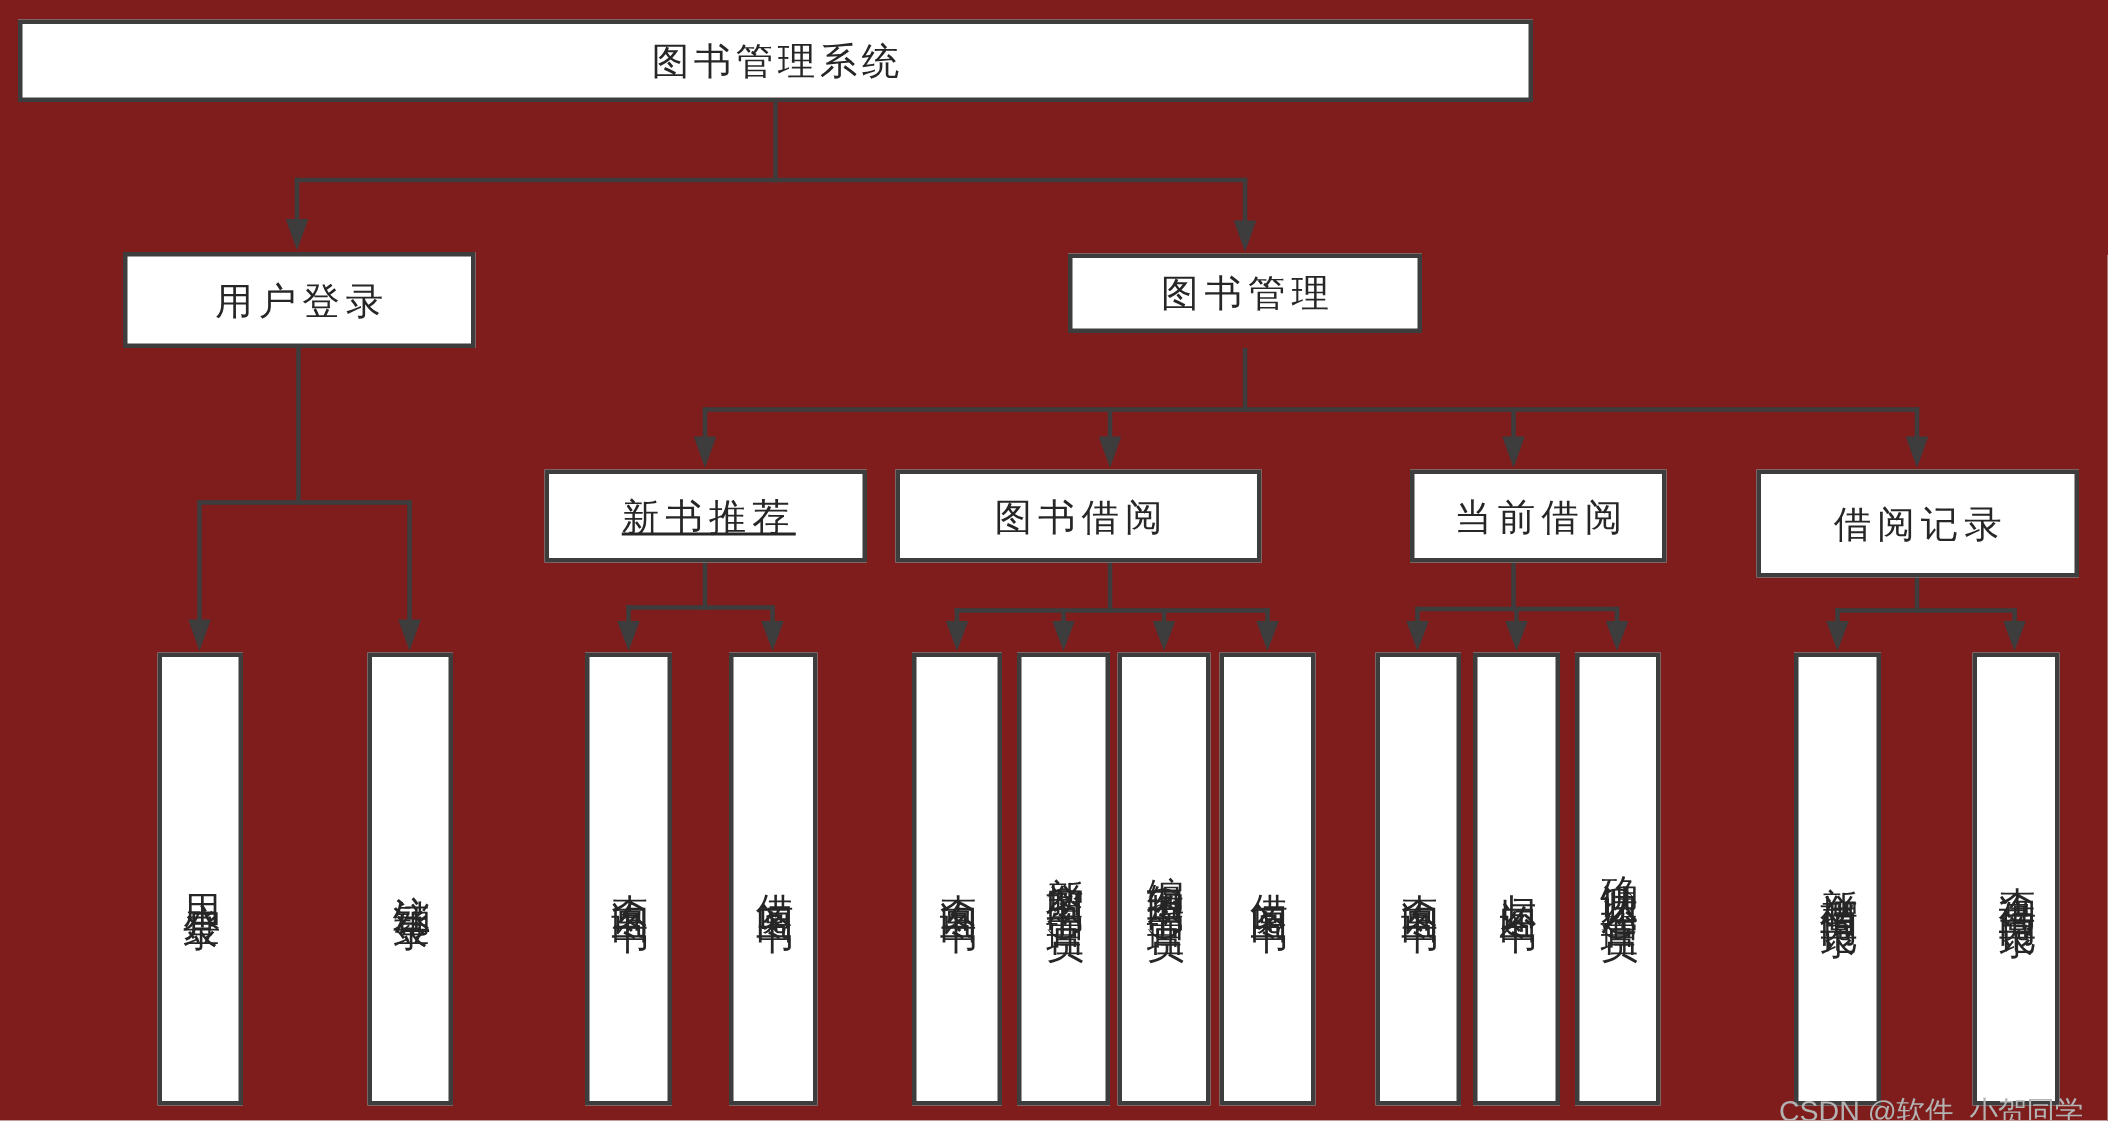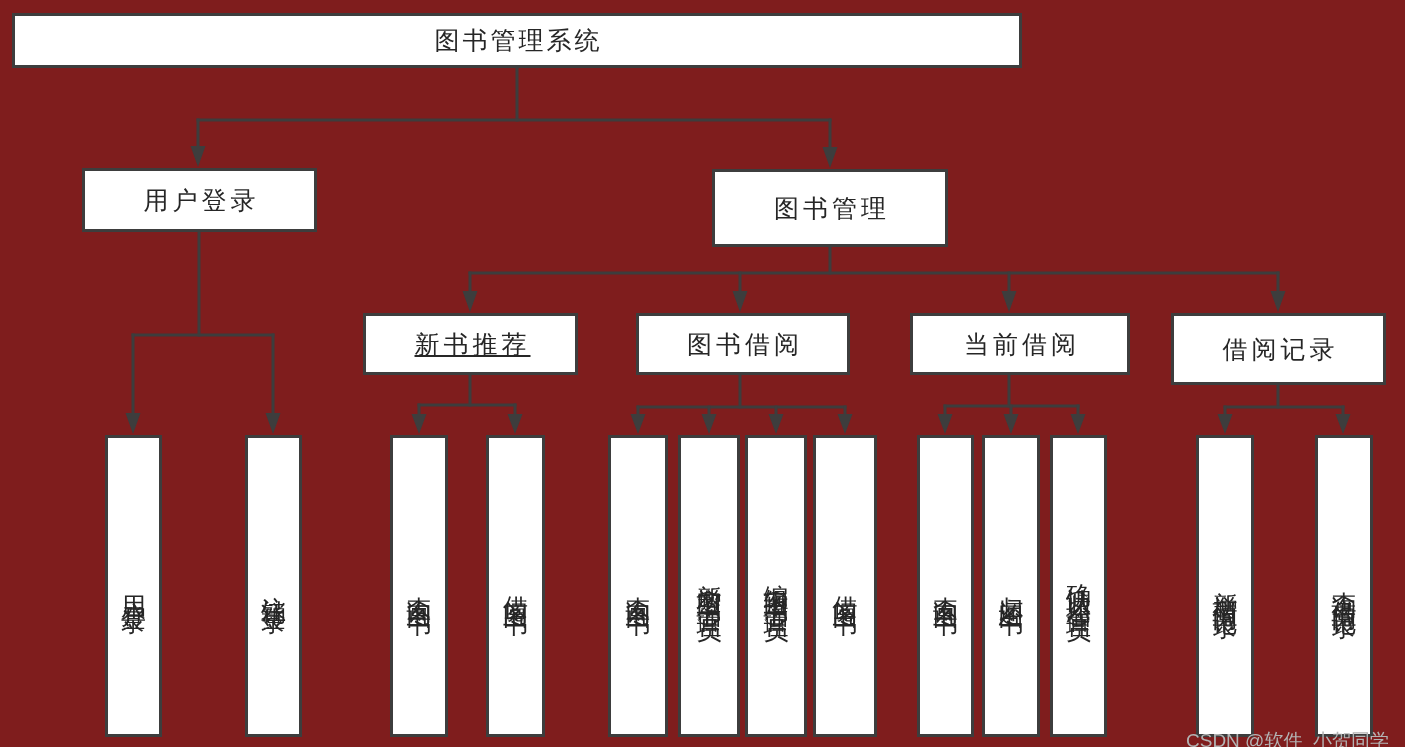--- a/index.html
+++ b/index.html
@@ -113,25 +113,25 @@
     <line x1="1223.5" y1="407" x2="1344.5" y2="407"></line>
     <line x1="1225" y1="405.5" x2="1225" y2="415"></line>
     <polygon points="1217.5,414 1232.5,414 1225,434" stroke="none"></polygon>
     <line x1="1343" y1="405.5" x2="1343" y2="415"></line>
     <polygon points="1335.5,414 1350.5,414 1343,434" stroke="none"></polygon>
   </svg>
 
   <div class="box h root" style="left:12px; top:13px; width:1010px; height:55px;">图书管理系统</div>
 
   <div class="box h" style="left:82px; top:168px; width:235px; height:64px;">用户登录</div>
-  <div class="box h" style="left:712px; top:169px; width:236px; height:78px;">图书管理</div>
+  <div class="box h" style="left:712px; top:169px; width:236px; height:53px;">图书管理</div>
 
   <div class="box h" style="left:363px; top:313px; width:215px; height:62px;text-decoration:underline;">新书推荐</div>
-  <div class="box h" style="left:636px; top:313px; width:214px; height:62px;">图书借阅</div>
-  <div class="box h" style="left:910px; top:313px; width:220px; height:62px;">当前借阅</div>
+  <div class="box h" style="left:597px; top:313px; width:244px; height:62px;">图书借阅</div>
+  <div class="box h" style="left:940px; top:313px; width:171px; height:62px;">当前借阅</div>
   <div class="box h" style="left:1171px; top:313px; width:215px; height:72px;">借阅记录</div>
 
   <div class="box" style="left:105px; top:435px; width:57px; height:302px;">
     <span class="vt">用户登录</span>
   </div>
   <div class="box" style="left:245px; top:435px; width:57px; height:302px;">
     <span class="vt">注销登录</span>
   </div>
 
   <div class="box" style="left:390px; top:435px; width:58px; height:302px;">

